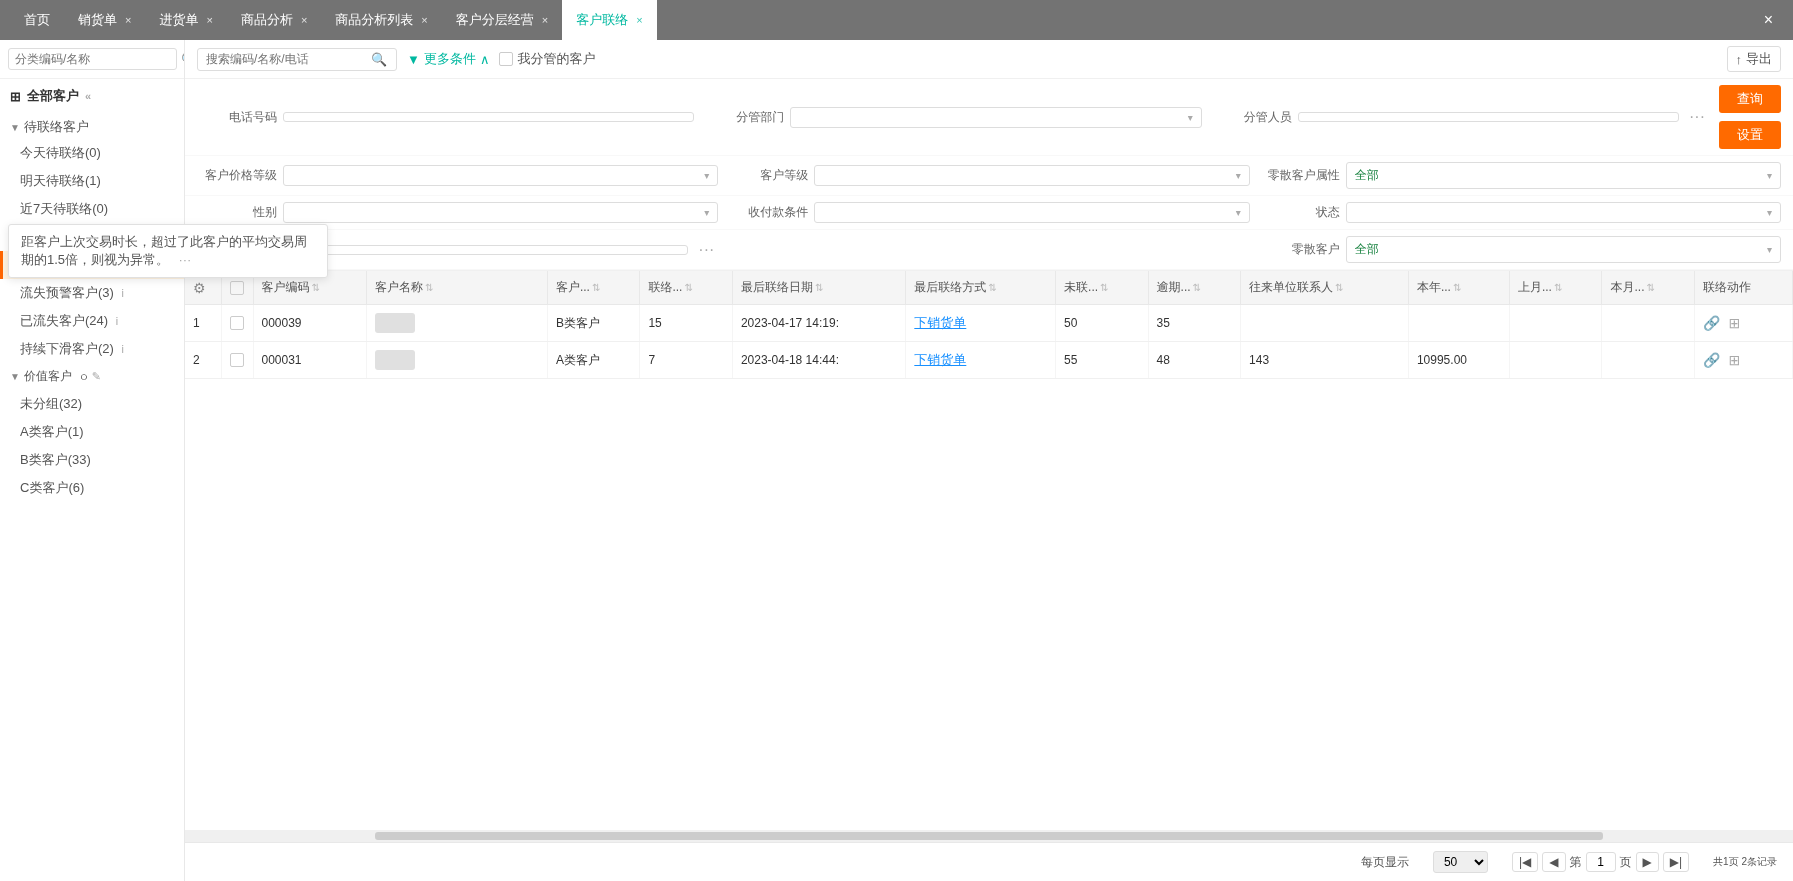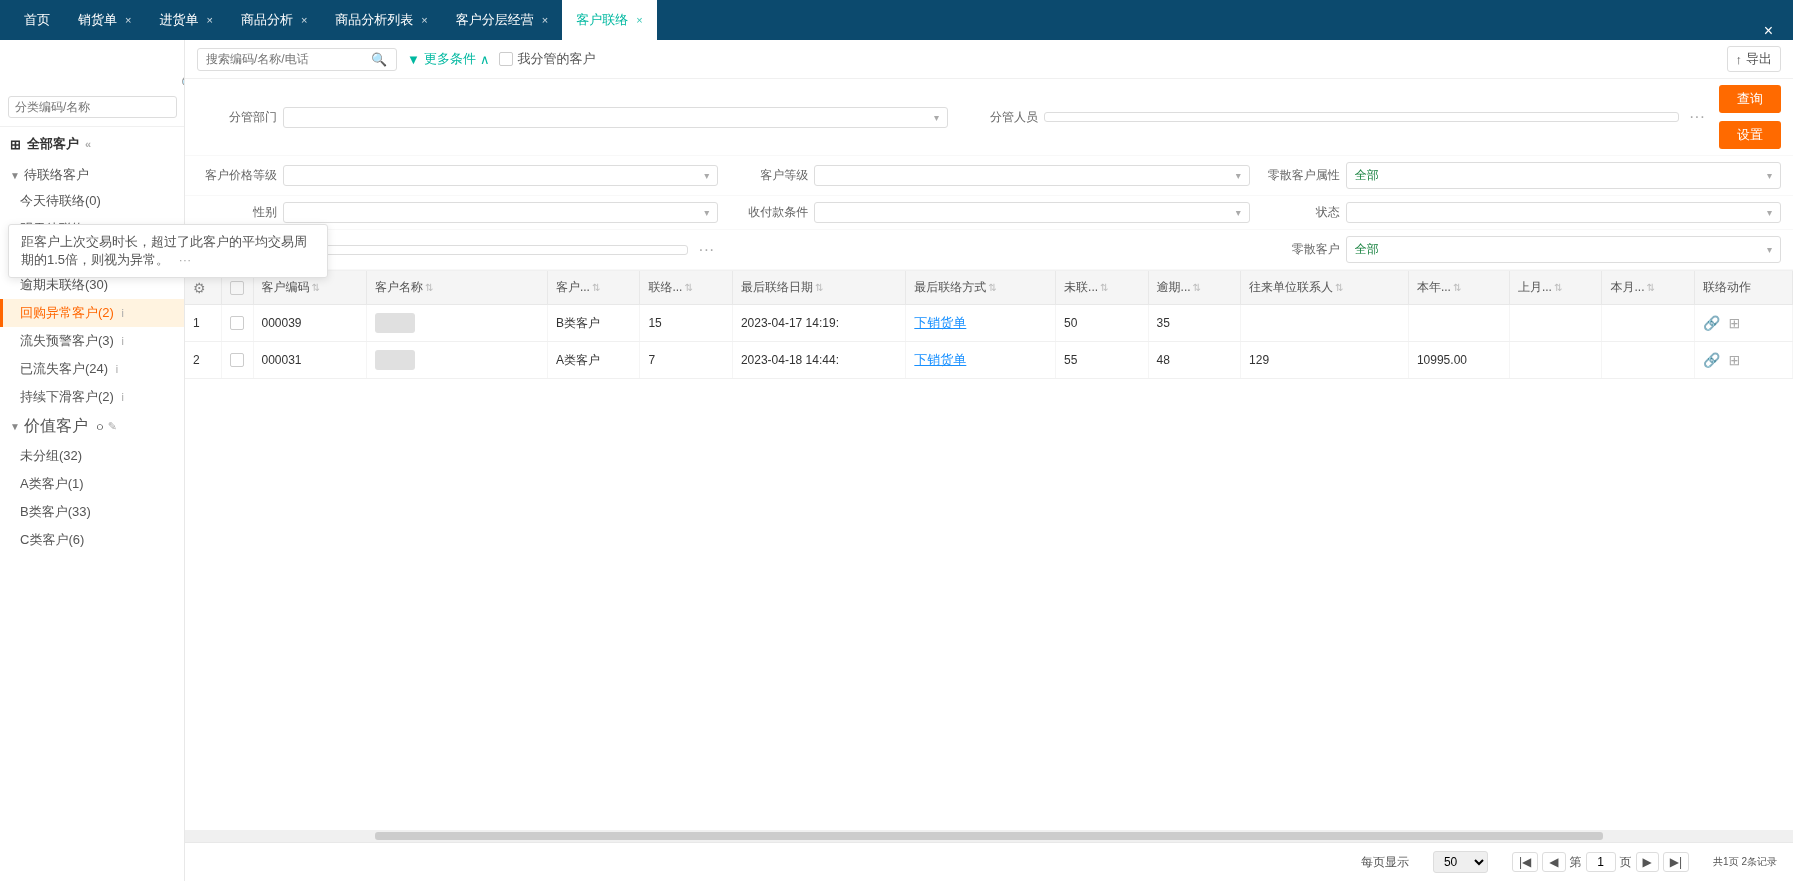--- a/index.html
+++ b/index.html
@@ -1,23 +1,23 @@
 <!DOCTYPE html>
 <html><head>
   <meta charset="utf-8">
   <style>
     * { box-sizing: border-box; margin: 0; padding: 0; font-family: 'Microsoft YaHei', Arial, sans-serif; font-size: 13px; }
     body { background: #f5f5f5; overflow: hidden; width: 1793px; height: 881px; }
 
     
     .top-nav {
       height: 40px;
-      background: #0c4a6e;
-      display: flex;
-      align-items: flex-end;
+      background: #737373;
+      display: flex;
+      align-items: center;
       padding: 0 10px;
       color: #fff;
       gap: 0;
     }
     .nav-item {
       padding: 0 14px;
       height: 40px;
       display: flex;
       align-items: center;
       cursor: pointer;
@@ -65,21 +65,20 @@
       padding: 8px 8px;
       border-bottom: 1px solid #f0f0f0;
     }
     .sidebar-search input {
       border: 1px solid #ddd;
       border-radius: 3px;
       padding: 3px 6px;
       font-size: 12px;
       flex: 1;
       outline: none;
-      margin-top: 48px;
     }
     .sidebar-search-icon {
       color: #aaa;
       margin-left: 4px;
       cursor: pointer;
     }
     .sidebar-section-title {
       display: flex;
       align-items: center;
       padding: 8px 10px;
@@ -116,21 +115,21 @@
     }
     .sidebar-value-group {
       display: flex;
       align-items: center;
       padding: 5px 10px 5px 10px;
       gap: 4px;
     }
     .sidebar-value-group .tri { font-size: 10px; color: #888; }
     .sidebar-value-label {
       color: #555;
-      font-size: 16px;
+      font-size: 12px;
     }
     .sidebar-edit-icon { color: #aaa; font-size: 11px; cursor: pointer; }
 
     
     .tooltip-box {
       position: absolute;
       top: 224px;
       left: 8px;
       background: #fff;
       border: 1px solid #e0e0e0;
@@ -513,20 +512,26 @@
       <div class="filter-spacer"></div>
       <div class="export-btn">
         <span>↑</span>
         <span>导出</span>
       </div>
     </div>
 
     <div class="filter-rows">
 
       <div class="filter-row">
+        <div class="filter-field">
+          <span class="filter-label">电话号码</span>
+          <div class="filter-input" style="min-width:200px;">
+            <span class="filter-input-text"></span>
+          </div>
+        </div>
         <div class="filter-field">
           <span class="filter-label">分管部门</span>
           <div class="filter-input" style="min-width:280px;">
             <span class="filter-input-text"></span>
             <span class="down-arrow">▾</span>
           </div>
         </div>
         <div class="filter-field">
           <span class="filter-label">分管人员</span>
           <div class="filter-input" style="min-width:200px;">
@@ -663,21 +668,21 @@
     <td>000031</td>
     <td style="min-width:100px;">
       <span style="display:inline-block;width:40px;height:20px;background:#e0e0e0;border-radius:3px;vertical-align:middle;"></span>
     </td>
     <td>A类客户</td>
     <td>7</td>
     <td>2023-04-18 14:44:</td>
     <td><span class="link-text">下销货单</span></td>
     <td>55</td>
     <td>48</td>
-    <td>129</td>
+    <td>143</td>
     <td>10995.00</td>
     <td></td>
     <td></td>
     <td>
       <div class="action-icons">
         <span class="action-icon">🔗</span>
         <span class="action-icon">⊞</span>
       </div>
     </td>
   </tr>

